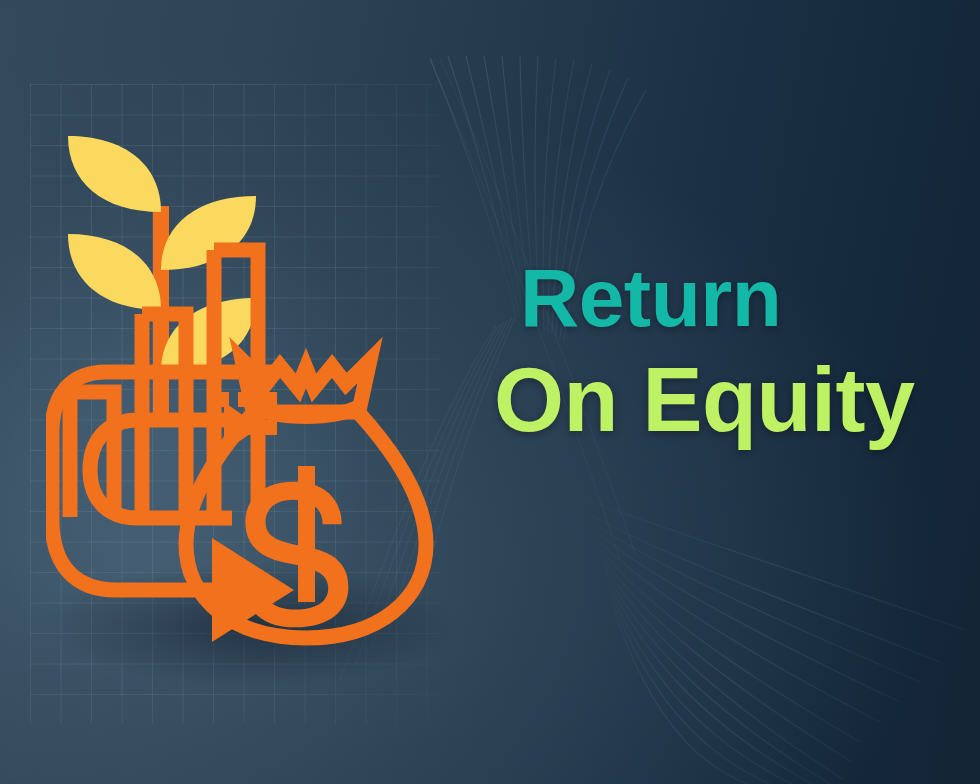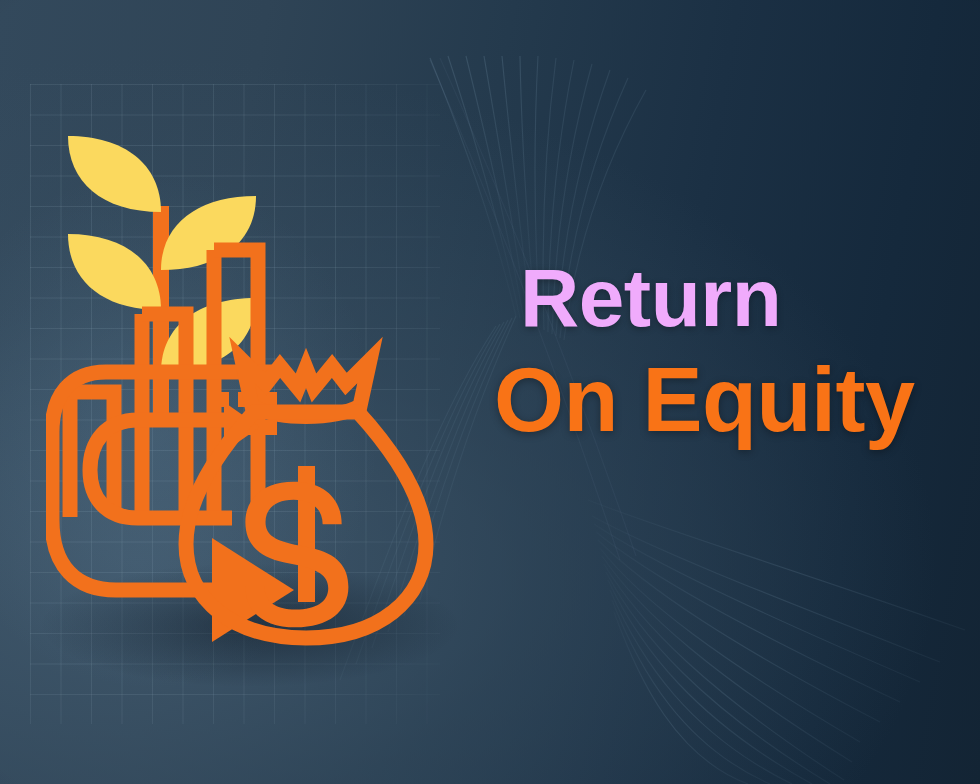--- a/index.html
+++ b/index.html
@@ -55,26 +55,26 @@
   }
   .line {
     margin: 0;
     font-weight: 700;
     letter-spacing: -0.5px;
     line-height: 0.98;
     white-space: nowrap;
   }
   #title-line1 {
     font-size: 82px;
-    color: #f0abfc;
+    color: #14b8a6;
     text-shadow: 0 2px 7px rgba(0,0,0,0.30);
   }
   #title-line2 {
     font-size: 90px;
-    color: #f97316;
+    color: #bef264;
     margin-left: -26px;
     margin-top: 18px;
     text-shadow: 0 2px 8px rgba(0,0,0,0.32);
   }
   #icon-art {
     position: absolute;
     left: 46px;
     top: 120px;
     width: 400px;
     height: 530px;

